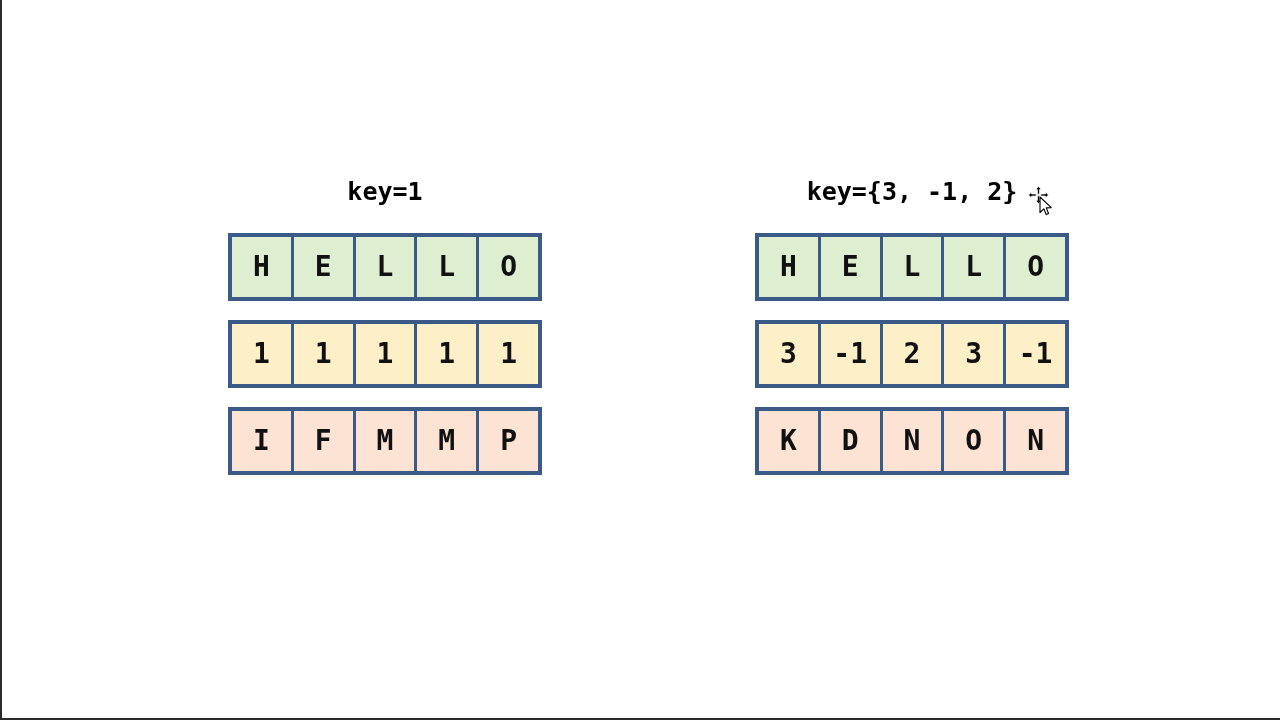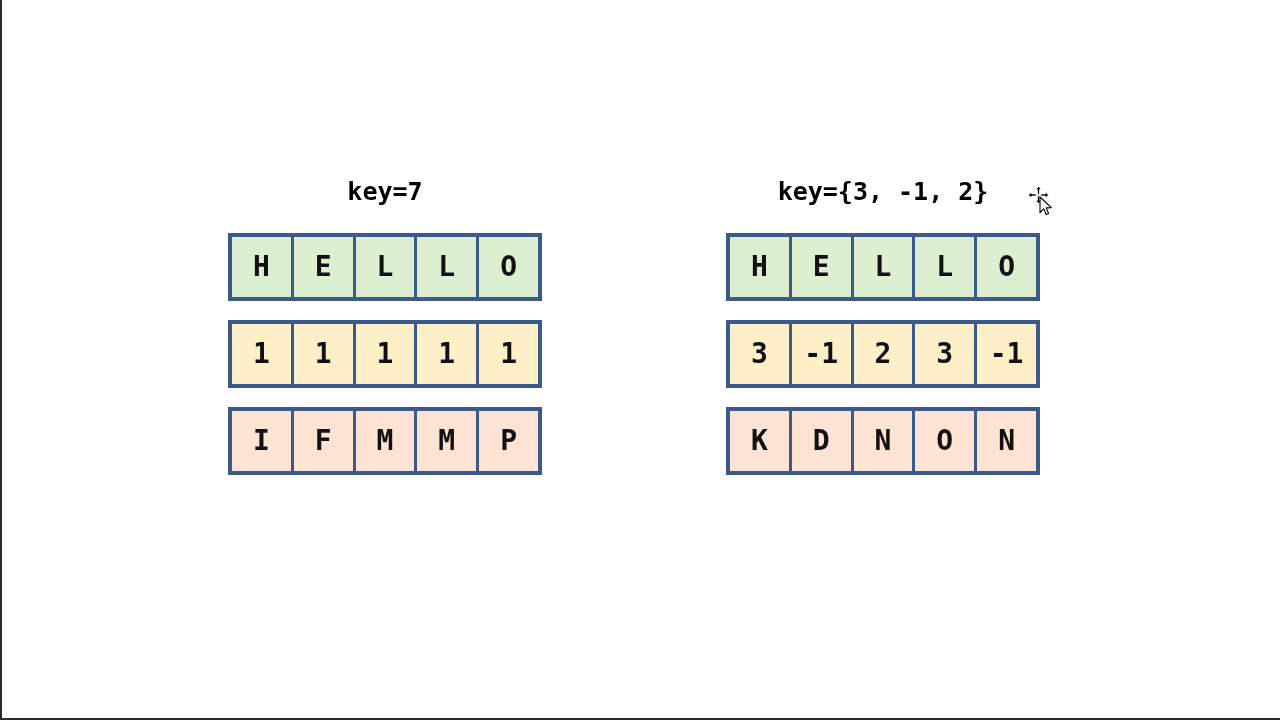--- a/index.html
+++ b/index.html
@@ -22,21 +22,21 @@
     position: absolute;
     inset: 0;
   }
 
   .panel {
     position: absolute;
     top: 175px;
     width: 314px;
   }
   .panel-left  { left: 226px; }
-  .panel-right { left: 724px; }
+  .panel-right { left: 753px; }
 
   .panel-title {
     text-align: center;
     font-family: "DejaVu Sans Mono", "Liberation Mono", monospace;
     font-weight: bold;
     font-size: 25px;
     letter-spacing: 0px;
     color: #000000;
     line-height: 34px;
     white-space: pre;
@@ -87,21 +87,21 @@
     height: 32px;
     pointer-events: none;
   }
 </style>
 </head>
 <body>
 
 <div id="stage">
 
   <div class="panel panel-left">
-    <div class="panel-title">key=7</div>
+    <div class="panel-title">key=1</div>
 
     <div class="row row-plain r1">
       <div class="cell">H</div>
       <div class="cell">E</div>
       <div class="cell">L</div>
       <div class="cell">L</div>
       <div class="cell">O</div>
     </div>
 
     <div class="row row-key r2">

